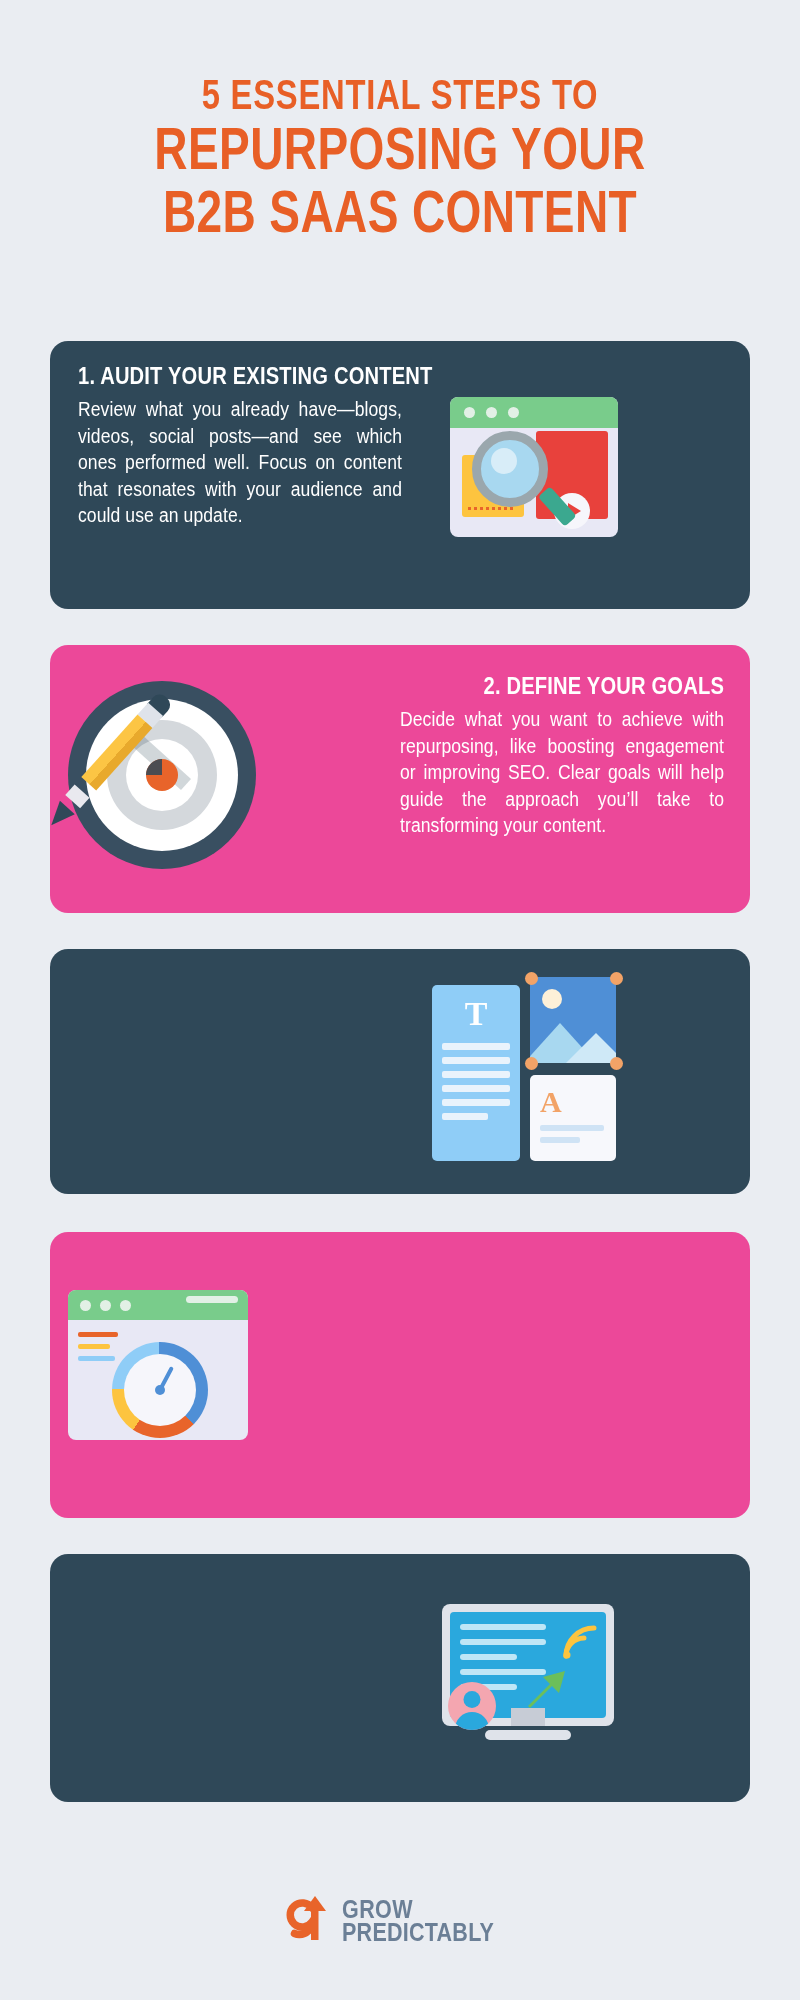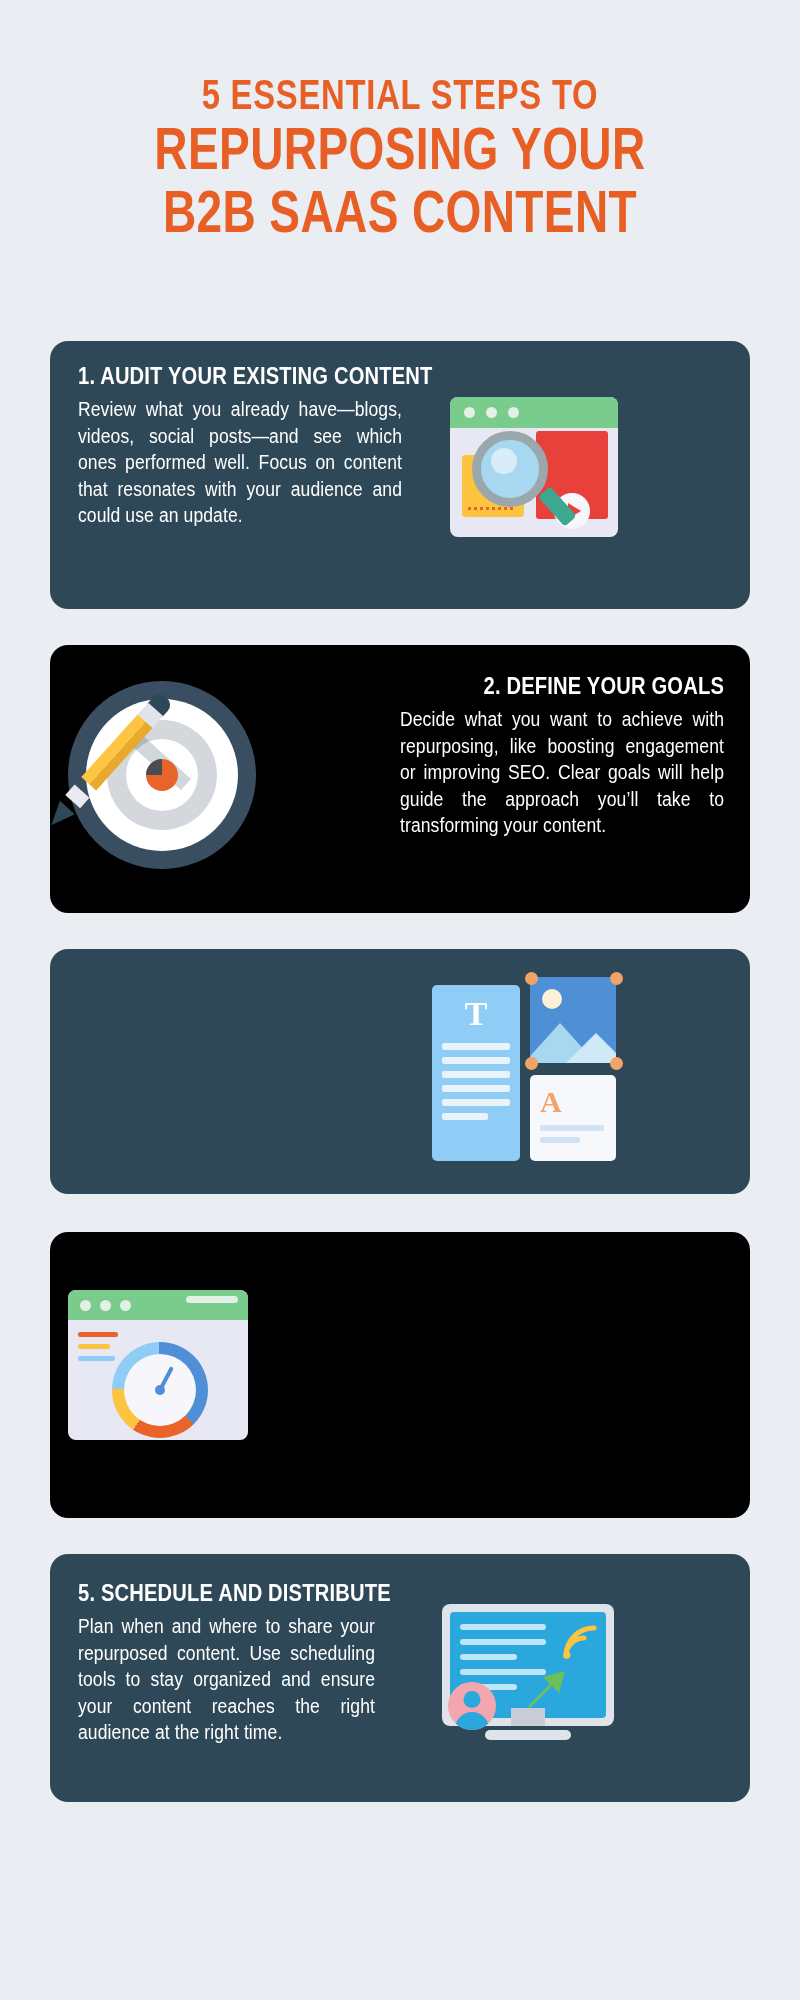--- a/index.html
+++ b/index.html
@@ -40,21 +40,21 @@
 
   
   .card {
     position: absolute;
     left: 50px;
     width: 700px;
     border-radius: 18px;
     overflow: hidden;
   }
   .card.navy  { background: #2f4858; }
-  .card.orange{ background: #000000; }
+  .card.orange{ background: #ec4899; }
 
   .card-inner { position: relative; width: 100%; height: 100%; }
 
   .txt {
     position: absolute;
     color: #ffffff;
   }
   .card-title {
     font-family: "Liberation Sans Narrow", "Liberation Sans", sans-serif;
     font-weight: bold;
@@ -314,24 +314,20 @@
               <div class="needle-hub"></div>
             </div>
           </div>
         </div>
       </div>
     </div>
   </div>
 
   <div class="card navy" style="top:1554px; height:248px;">
     <div class="card-inner">
-      <div class="txt t5">
-        <div class="card-title">5. Schedule and Distribute</div>
-        <div class="card-body">Plan when and where to share your repurposed content. Use scheduling tools to stay organized and ensure your content reaches the right audience at the right time.</div>
-      </div>
       <div class="art" style="left:392px; top:44px; width:180px; height:160px;">
         <div class="mon">
           <div class="mon-screen">
             <div class="mon-lines">
               <i></i>
               <i></i>
               <i class="s"></i>
               <i></i>
               <i class="s"></i>
             </div>
@@ -348,14 +344,27 @@
         </div>
         <div class="mon-base" style="position:absolute;left:86px;top:132px;"></div>
         <div class="c5-avatar" style="position:absolute;left:6px;top:84px;">
           <div class="c5-av-head"></div>
           <div class="c5-av-body"></div>
         </div>
       </div>
     </div>
   </div>
 
+  <div class="logo">
+    <div class="logo-mark">
+      <svg viewBox="0 0 52 54" width="52" height="54">
+        <path d="M30 14 a12 12 0 1 0 0 14 a12.5 12.5 0 0 1 -12.5 12.5 a12 12 0 0 1 -5 -1" fill="none" stroke="#e8642a" stroke-width="7.5" stroke-linecap="round"></path>
+        <rect x="29" y="16" width="7.5" height="30" fill="#e8642a"></rect>
+        <path d="M33 2 L44 17 L22 17 Z" fill="#e8642a"></path>
+      </svg>
+    </div>
+    <div class="logo-words">
+      <div>Grow</div>
+      <div>Predictably</div>
+    </div>
+  </div>
 
 </div>
 
 </body></html>

